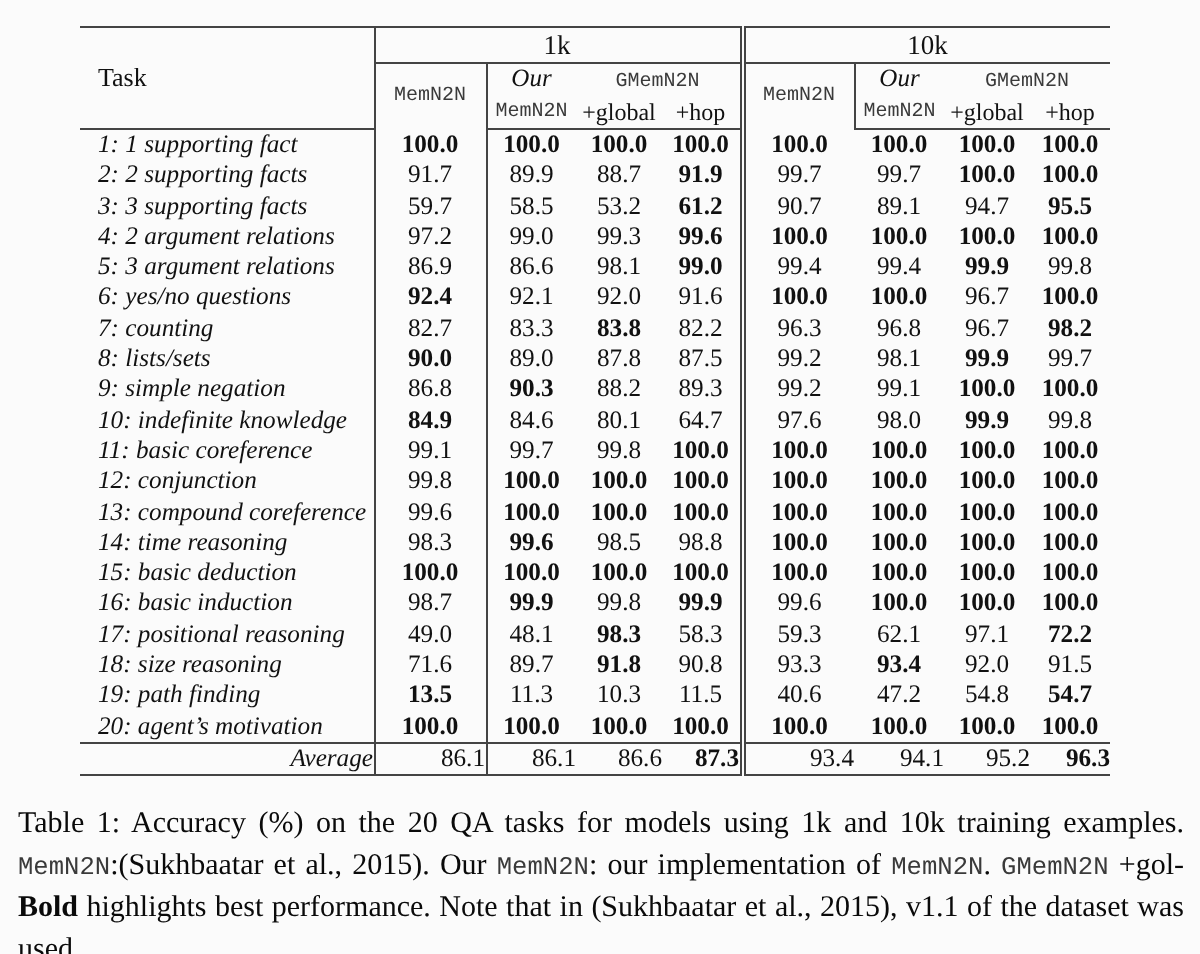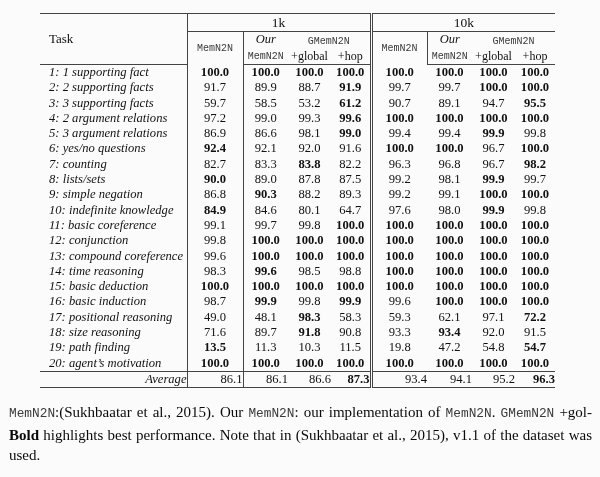--- a/index.html
+++ b/index.html
@@ -287,21 +287,21 @@
             <td class="num bd">93.4</td>
             <td class="num">92.0</td>
             <td class="num">91.5</td>
           </tr>
           <tr>
             <td class="task">19: path finding</td>
             <td class="num b-r bd">13.5</td>
             <td class="num">11.3</td>
             <td class="num">10.3</td>
             <td class="num dbl">11.5</td>
-            <td class="num b-l">19.8</td>
+            <td class="num b-l">40.6</td>
             <td class="num">47.2</td>
             <td class="num">54.8</td>
             <td class="num bd">54.7</td>
           </tr>
           <tr>
             <td class="task">20: agent’s motivation</td>
             <td class="num b-r bd">100.0</td>
             <td class="num bd">100.0</td>
             <td class="num bd">100.0</td>
             <td class="num dbl bd">100.0</td>
@@ -319,17 +319,18 @@
             <td class="num b-l">93.4</td>
             <td class="num">94.1</td>
             <td class="num">95.2</td>
             <td class="num bd">96.3</td>
           </tr>
         </tbody>
     </table>
   </div>
 
   <div class="caption" id="caption">
+      <div class="cap-line j"><span class="r">Table 1:  Accuracy (%) on the 20 QA tasks for models using 1k and 10k training examples.</span></div>
       <div class="cap-line j"><span class="m">MemN2N</span><span class="r">:(Sukhbaatar et al., 2015).  Our </span><span class="m">MemN2N</span><span class="r">: our implementation of </span><span class="m">MemN2N</span><span class="r">. </span><span class="m">GMemN2N</span><span class="r"> +gol-</span></div>
       <div class="cap-line"><span class="b">Bold</span><span class="r"> highlights best performance. Note that in (Sukhbaatar et al., 2015), v1.1 of the dataset was used.</span></div>
     </div>
 
 </div>
 
 </body></html>

